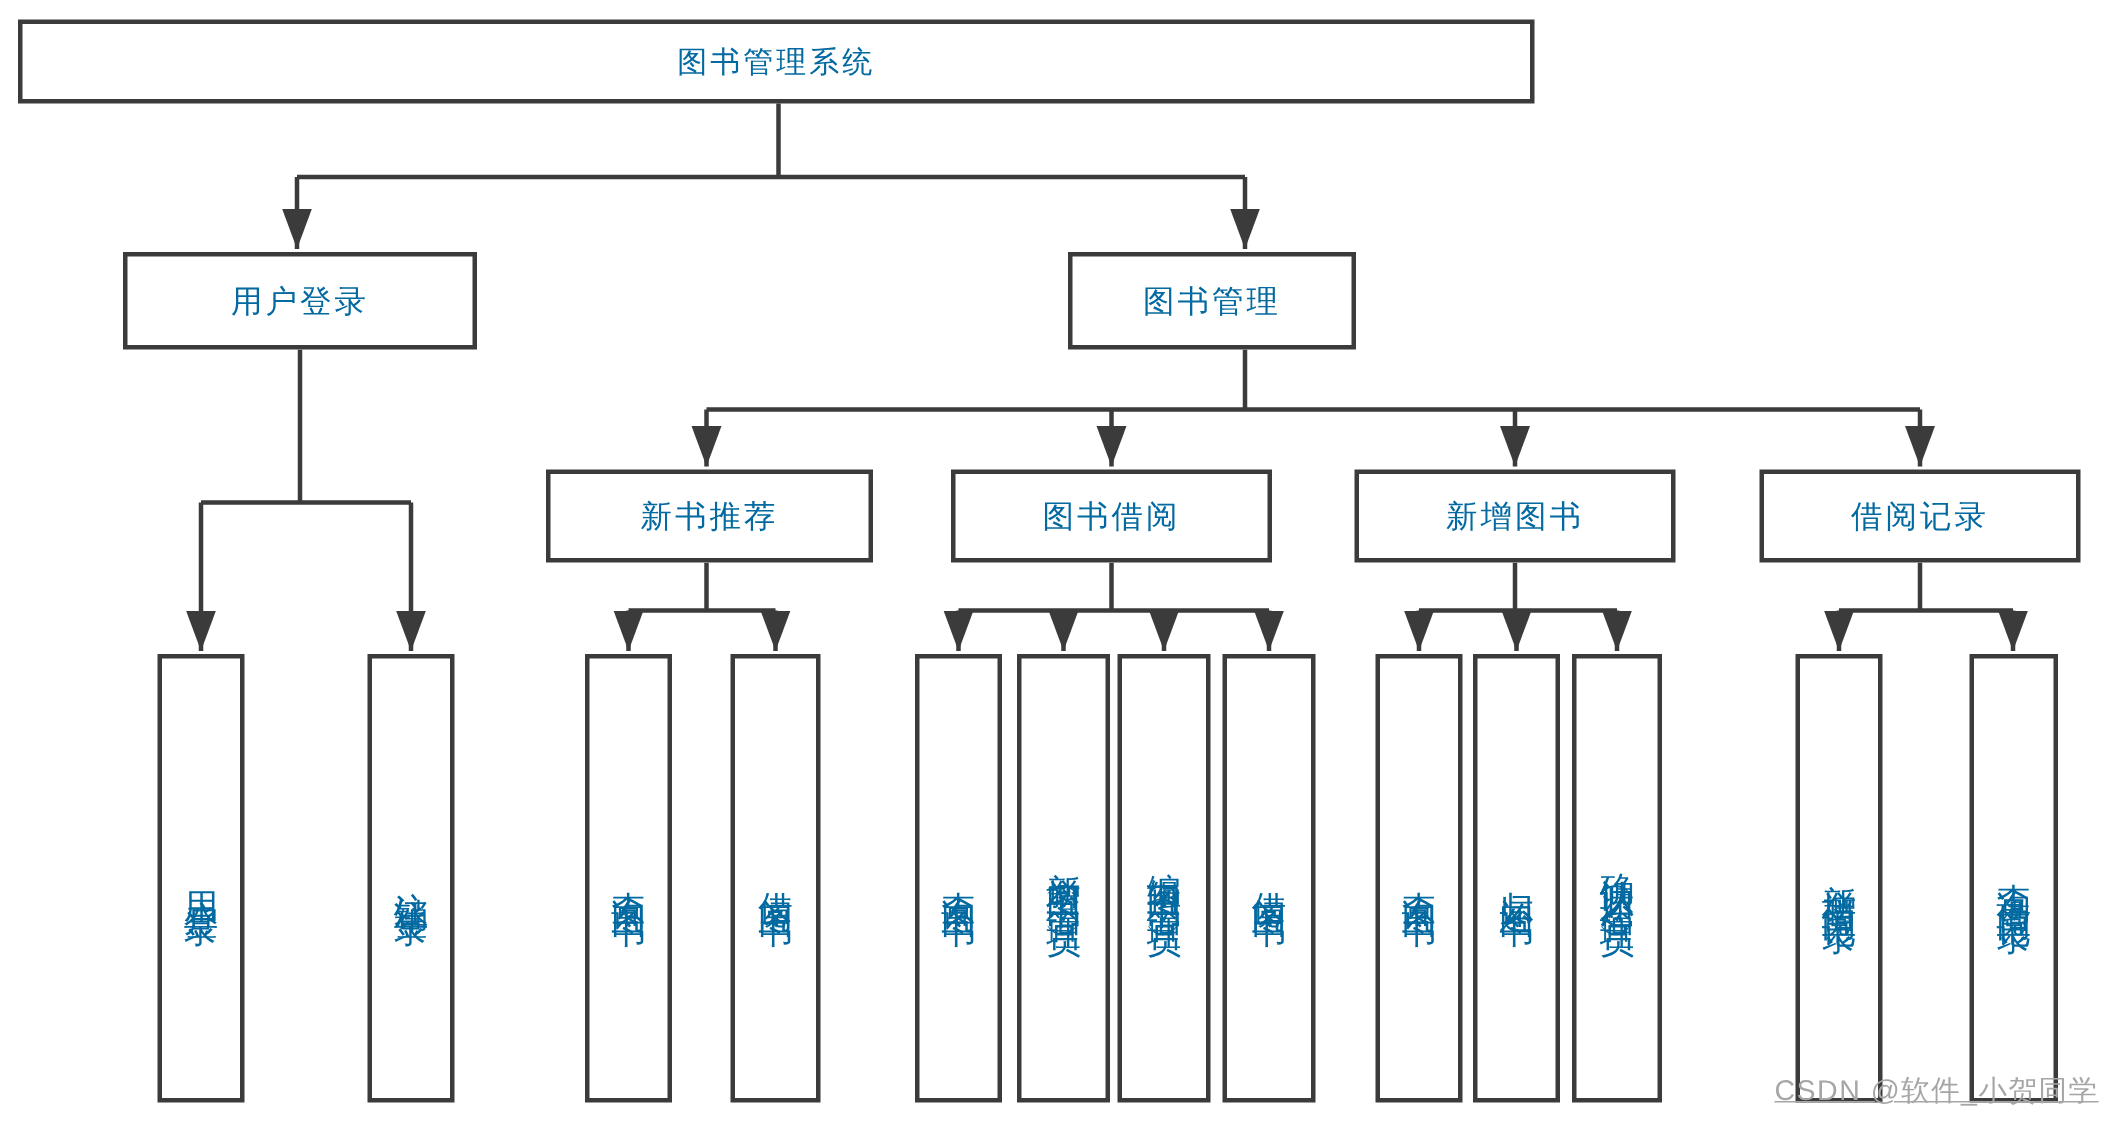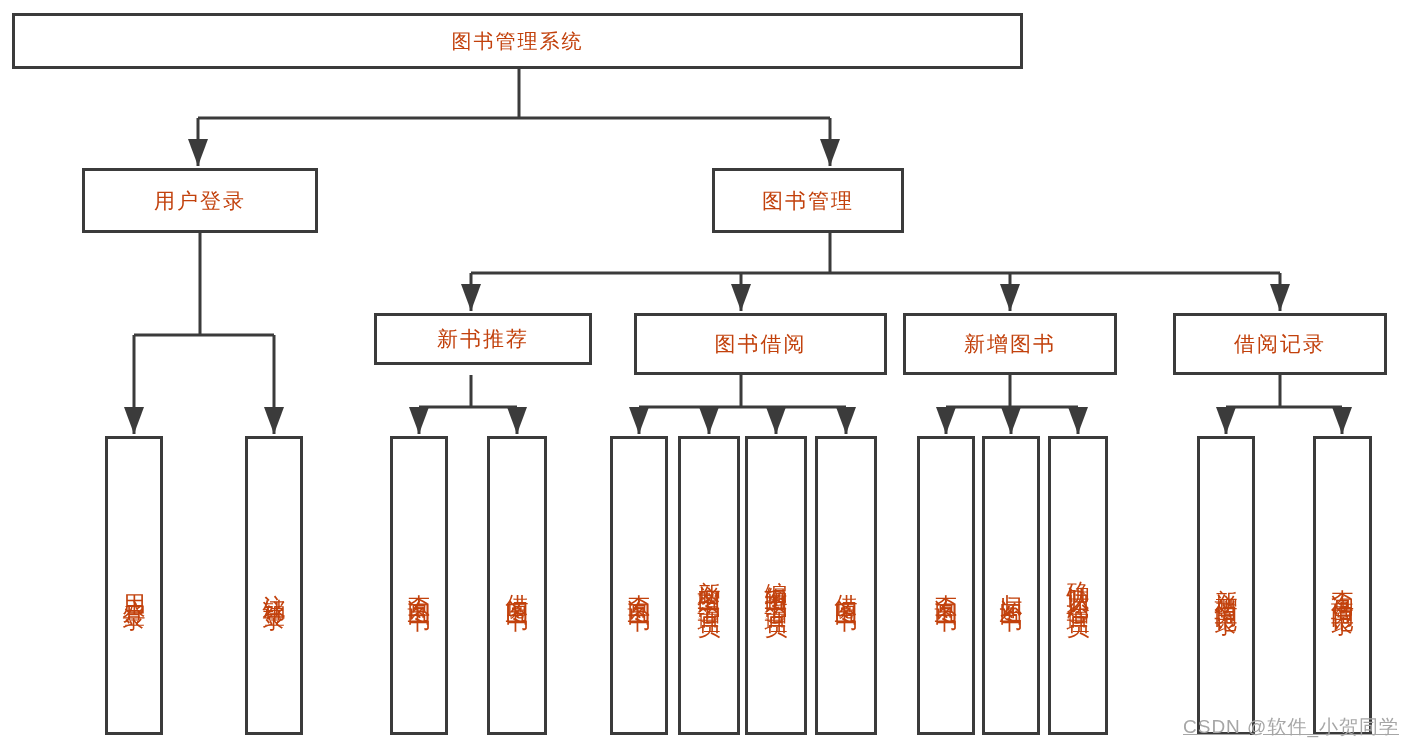--- a/index.html
+++ b/index.html
@@ -3,32 +3,32 @@
 <meta charset="utf-8">
 <style>
   html,body{margin:0;padding:0;background:#ffffff;}
   .canvas{
     position:relative;width:1405px;height:747px;background:#ffffff;
     font-family:"Liberation Sans","DejaVu Sans",sans-serif;overflow:hidden;
   }
   .connectors{position:absolute;left:0;top:0;width:1405px;height:747px;}
   .box{
     position:absolute;box-sizing:border-box;border:3px solid #3b3b3b;background:#ffffff;
-    display:flex;align-items:center;justify-content:center;color:#c2410c;
+    display:flex;align-items:center;justify-content:center;color:#0369a1;
   }
   .h{font-size:21px;letter-spacing:2px;white-space:nowrap;}
   .root{left:12px;top:13px;width:1011px;height:56px;font-size:20px;}
   .v{
     writing-mode:vertical-rl;text-orientation:mixed;
     font-size:23px;letter-spacing:5px;line-height:1;
   }
   .b-user{left:82px;top:168px;width:236px;height:65px;}
   .b-book{left:712px;top:168px;width:192px;height:65px;}
-  .m-new{left:374px;top:313px;width:218px;height:52px;}
-  .m-borrow{left:634px;top:313px;width:253px;height:62px;}
+  .m-new{left:364px;top:313px;width:218px;height:62px;}
+  .m-borrow{left:634px;top:313px;width:214px;height:62px;}
   .m-current{left:903px;top:313px;width:214px;height:62px;}
   .m-records{left:1173px;top:313px;width:214px;height:62px;}
   .leaf{top:436px;height:299px;}
   .a1{left:105px;width:58px;} .a2{left:245px;width:58px;}
   .g1{left:390px;width:58px;} .g2{left:487px;width:60px;}
   .c1{left:610px;width:58px;} .c2{left:678px;width:62px;}
   .c3{left:745px;width:62px;} .c4{left:815px;width:62px;}
   .d1{left:917px;width:58px;} .d2{left:982px;width:58px;}
   .d3{left:1048px;width:60px;}
   .e1{left:1197px;width:58px;} .e2{left:1313px;width:59px;}

